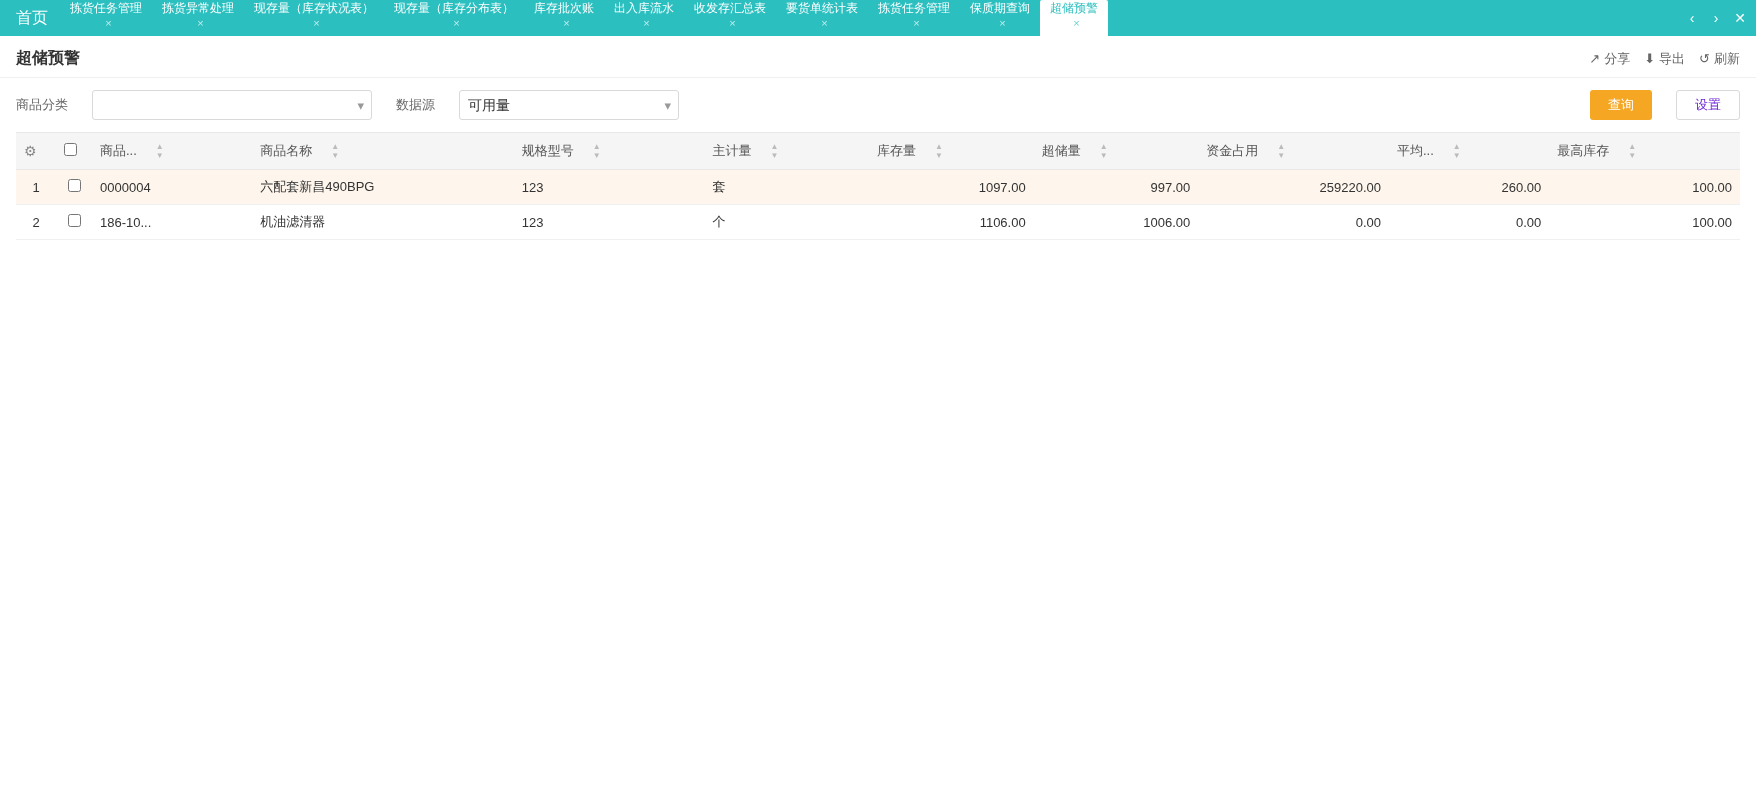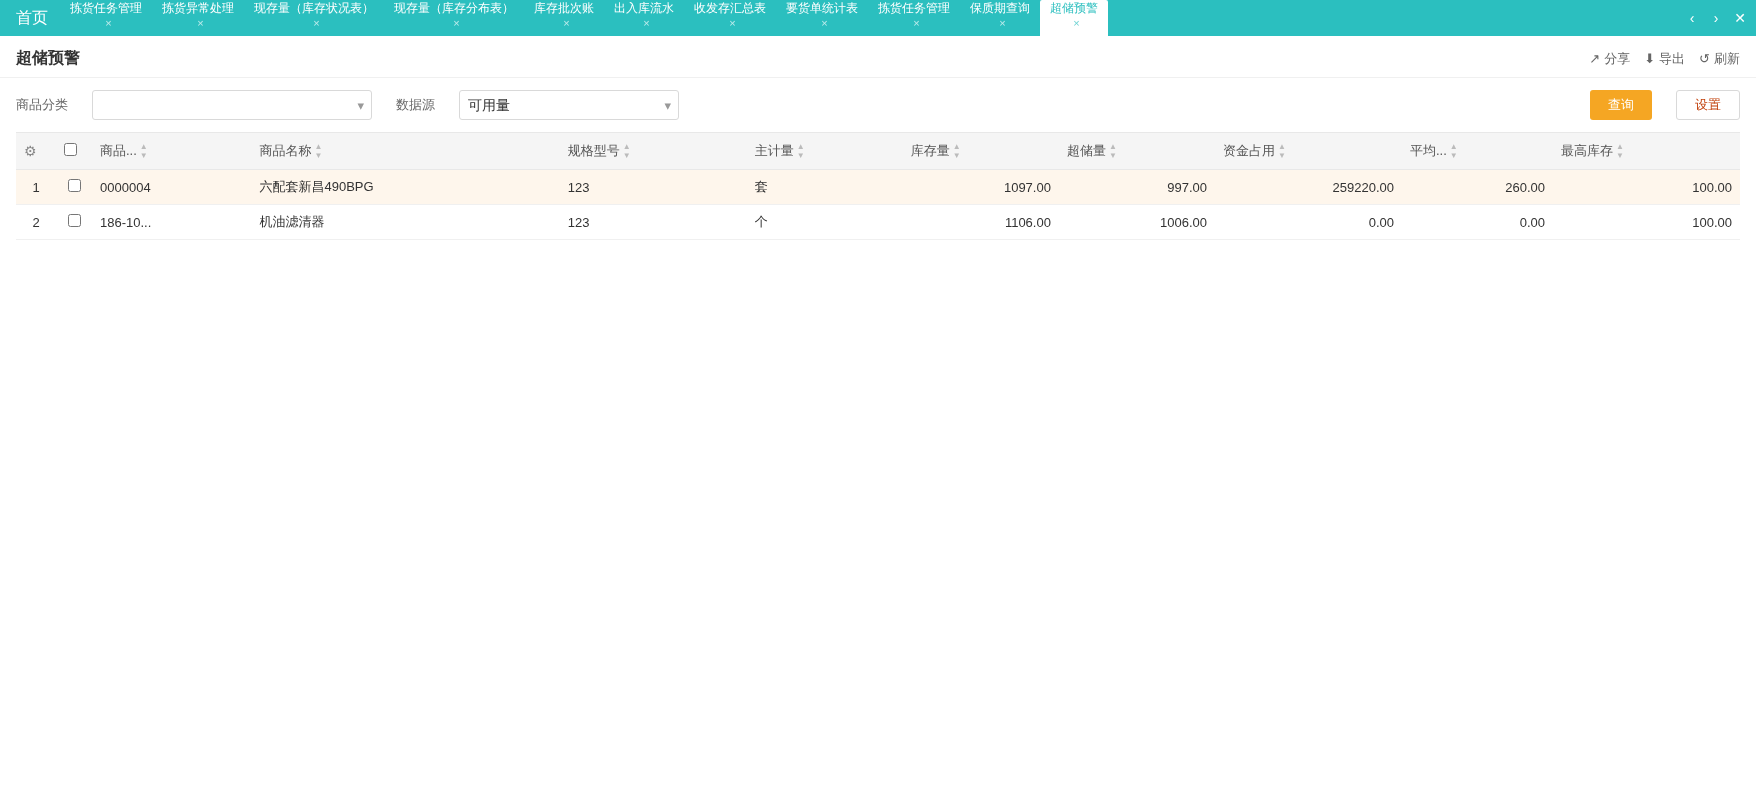--- a/index.html
+++ b/index.html
@@ -143,21 +143,21 @@
       background: #f5a623;
       color: #fff;
       border: none;
       border-radius: 3px;
       padding: 6px 18px;
       font-size: 13px;
       cursor: pointer;
     }
     .btn-settings {
       background: #fff;
-      color: #c2410c;
+      color: #6d28d9;
       border: 1px solid #d9d9d9;
       border-radius: 3px;
       padding: 5px 18px;
       font-size: 13px;
       cursor: pointer;
     }
 
     
     .table-container {
       padding: 0 16px;
@@ -177,21 +177,21 @@
       text-align: left;
       color: #555;
       font-weight: normal;
       white-space: nowrap;
       border-right: none;
       user-select: none;
     }
     .data-table th .th-inner {
       display: flex;
       align-items: center;
-      gap: 3px;
+      gap: 19px;
     }
     .sort-icon {
       display: flex;
       flex-direction: column;
       gap: 1px;
     }
     .sort-arrow {
       font-size: 8px;
       color: #bbb;
       line-height: 1;

